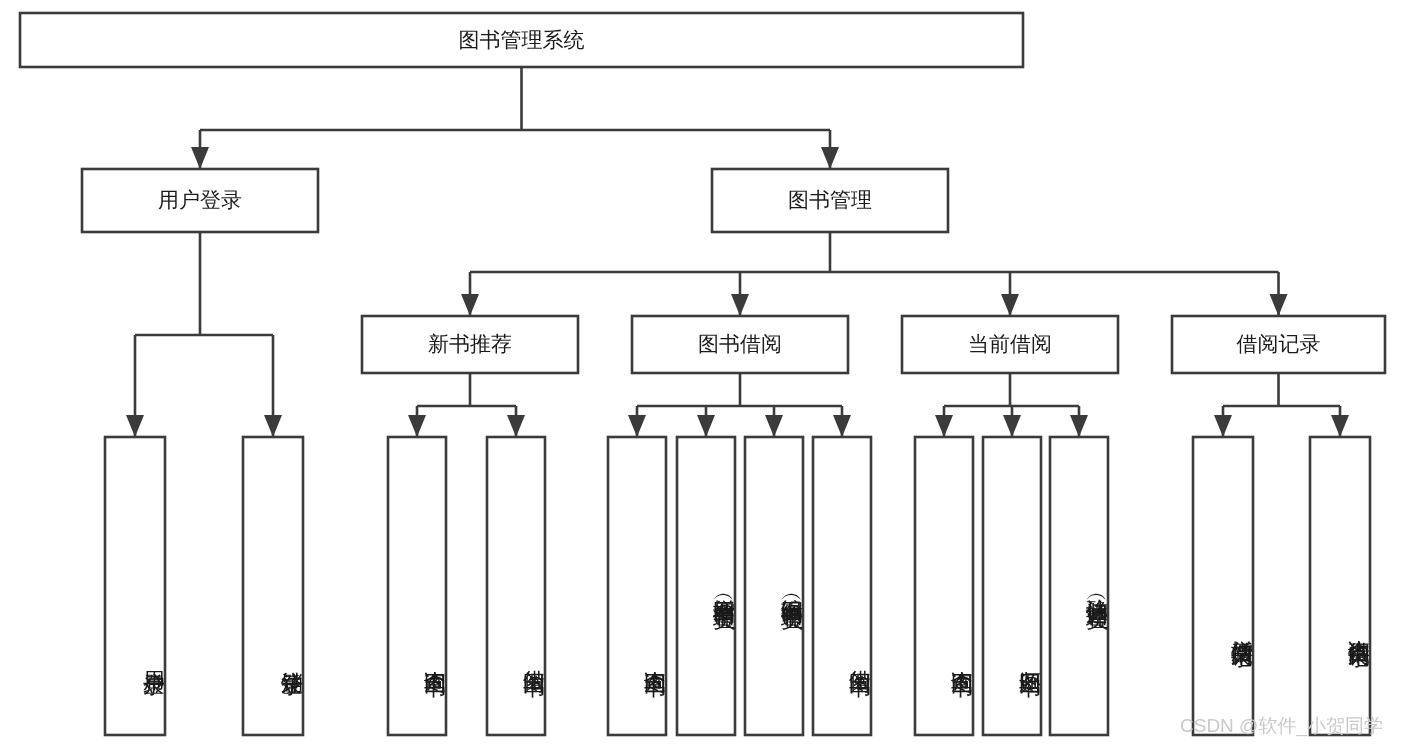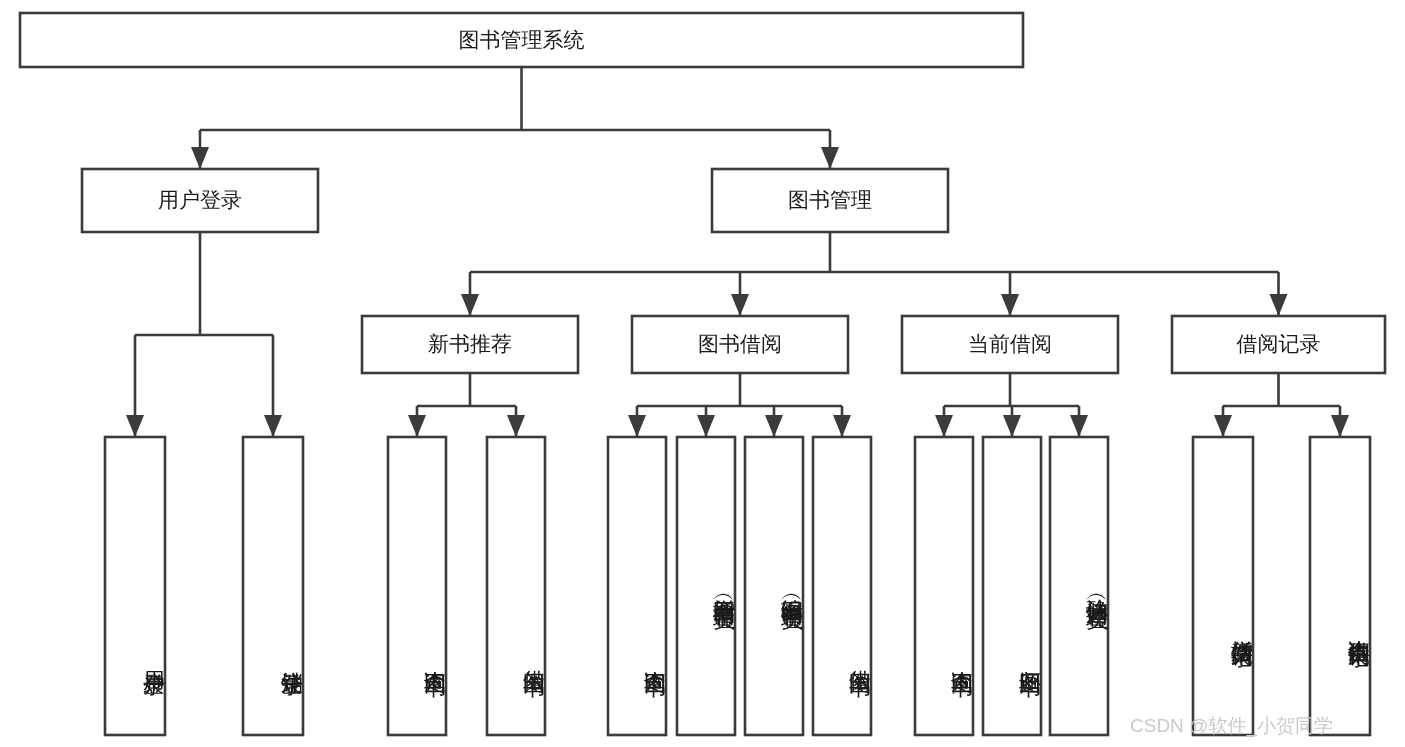--- a/index.html
+++ b/index.html
@@ -59,21 +59,21 @@
     align-items: flex-start;
     justify-content: center;
     pointer-events: none;
   }
   .watermark {
     position: absolute;
     font-family: "Liberation Sans", "DejaVu Sans", sans-serif;
     font-size: 19px;
     color: #c9c9c9;
     white-space: nowrap;
-    left: 1130px;
+    left: 1180px;
     top: 713px;
   }
 </style>
 </head>
 <body>
 
 <div id="canvas-wrap">
 
   <svg class="diagram" viewBox="0 0 1405 747">
     <g id="links-layer">

